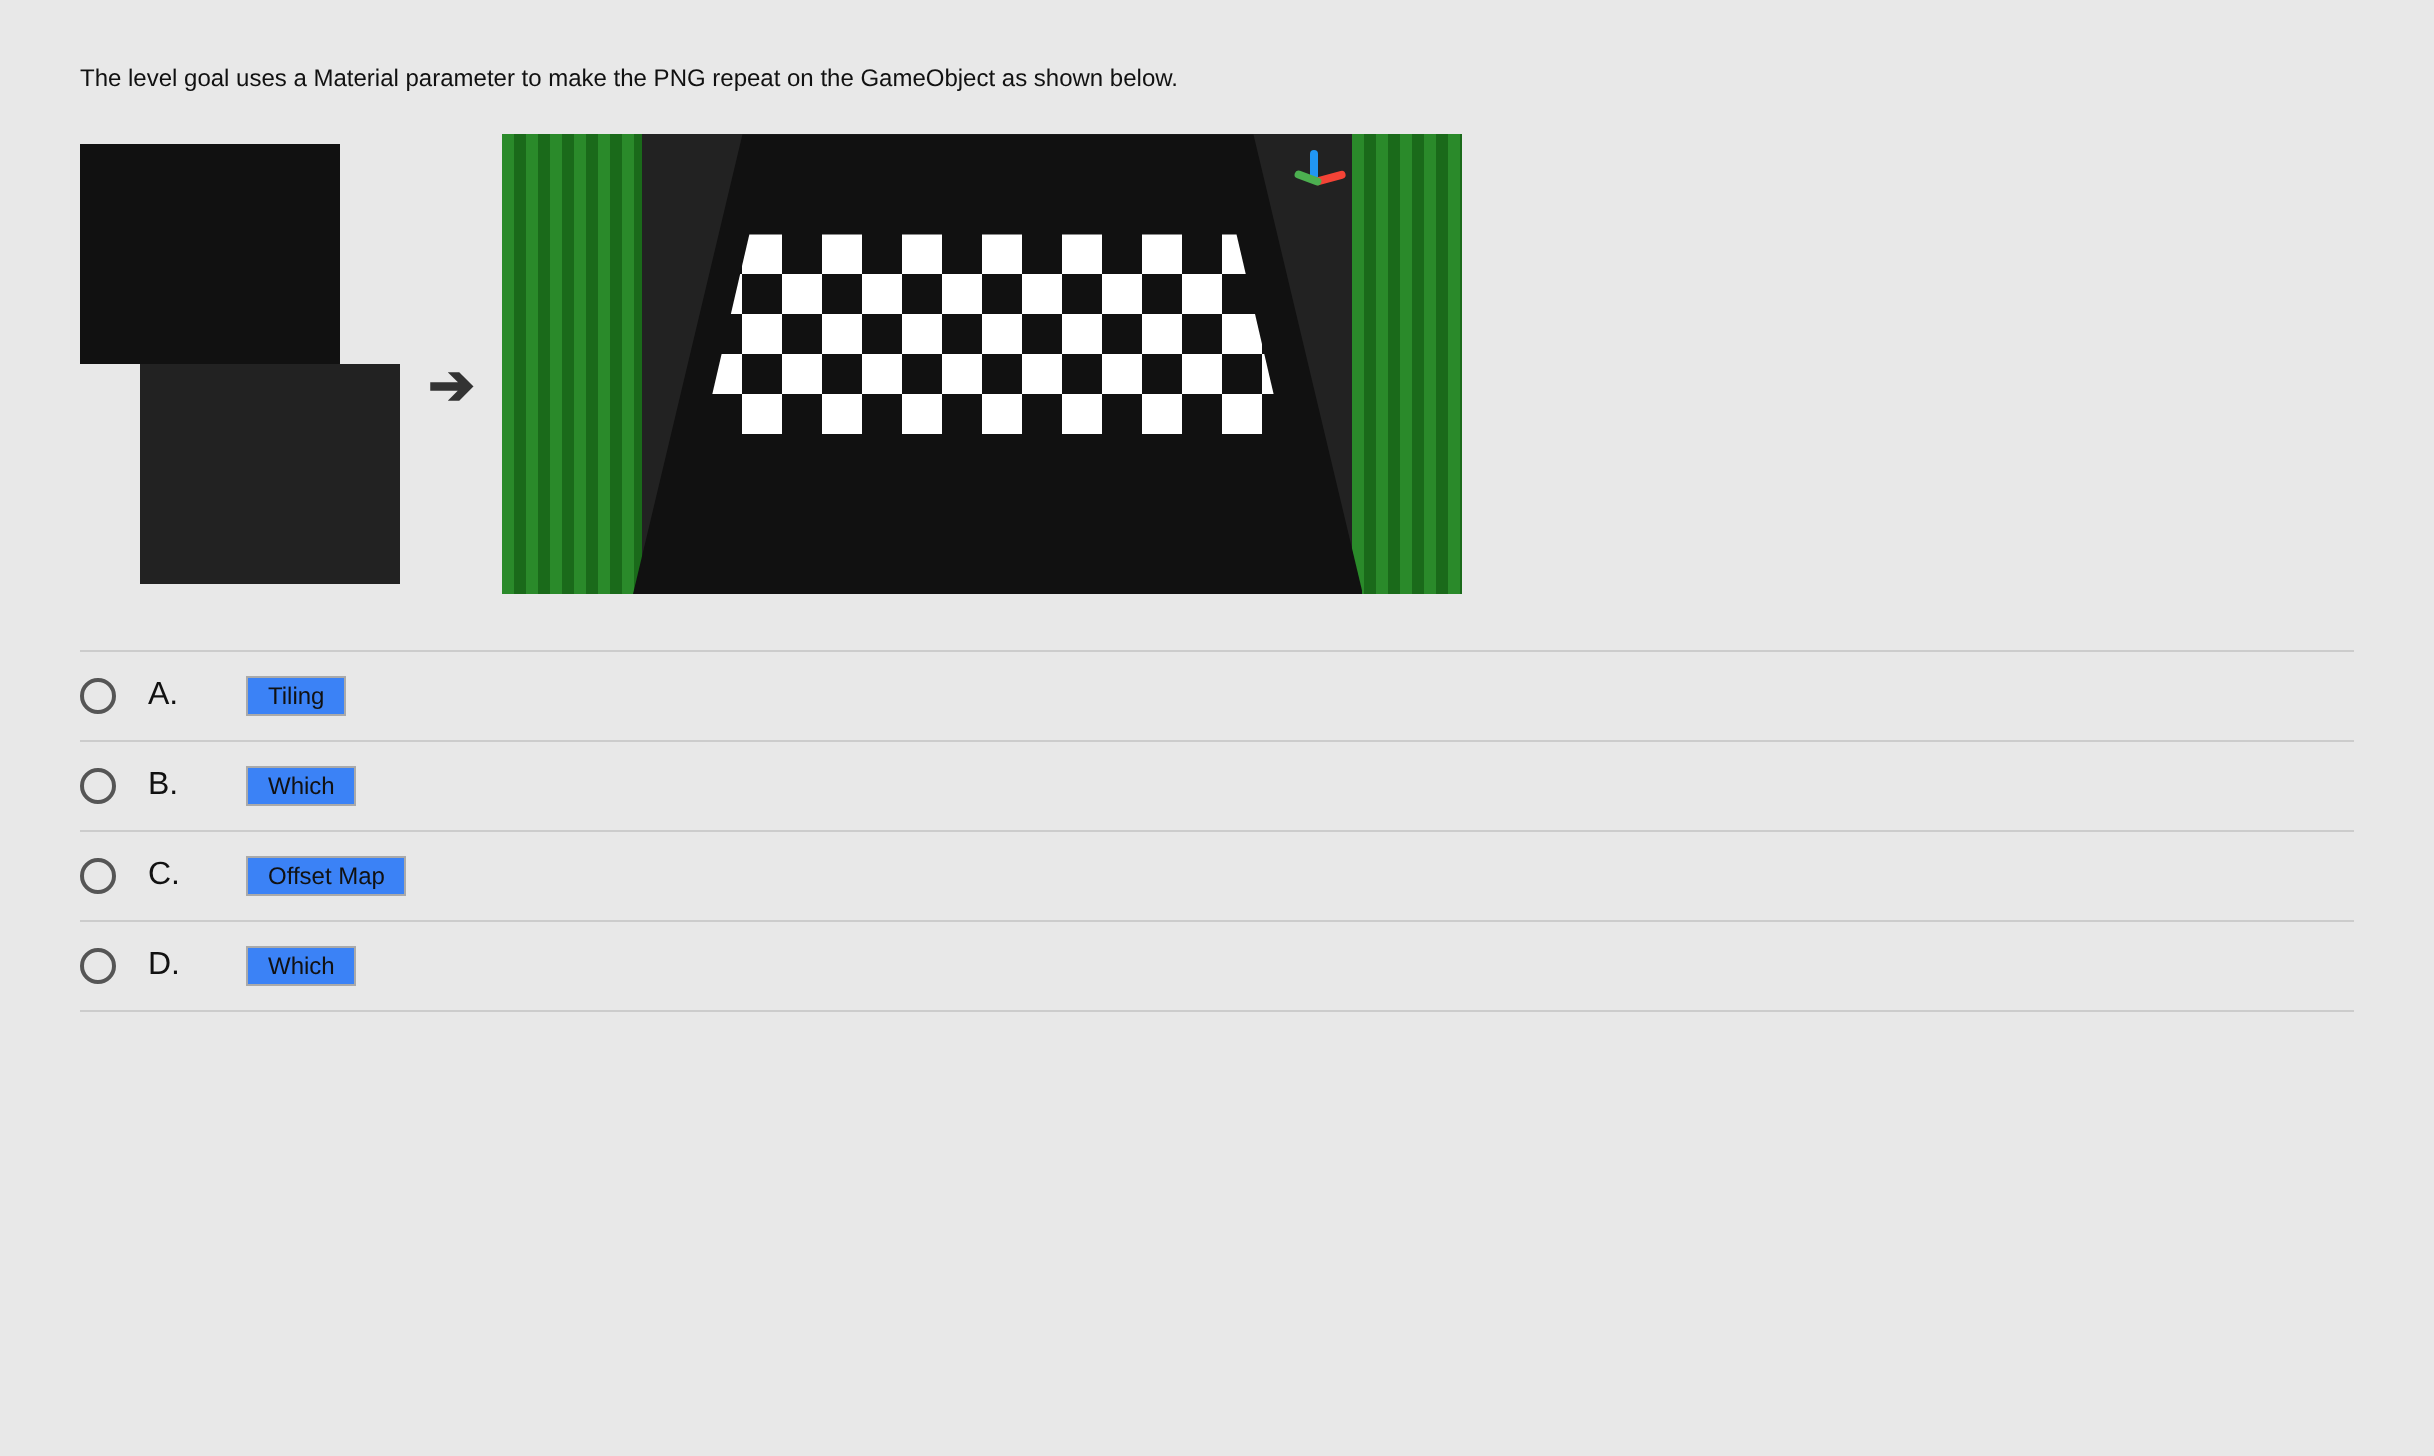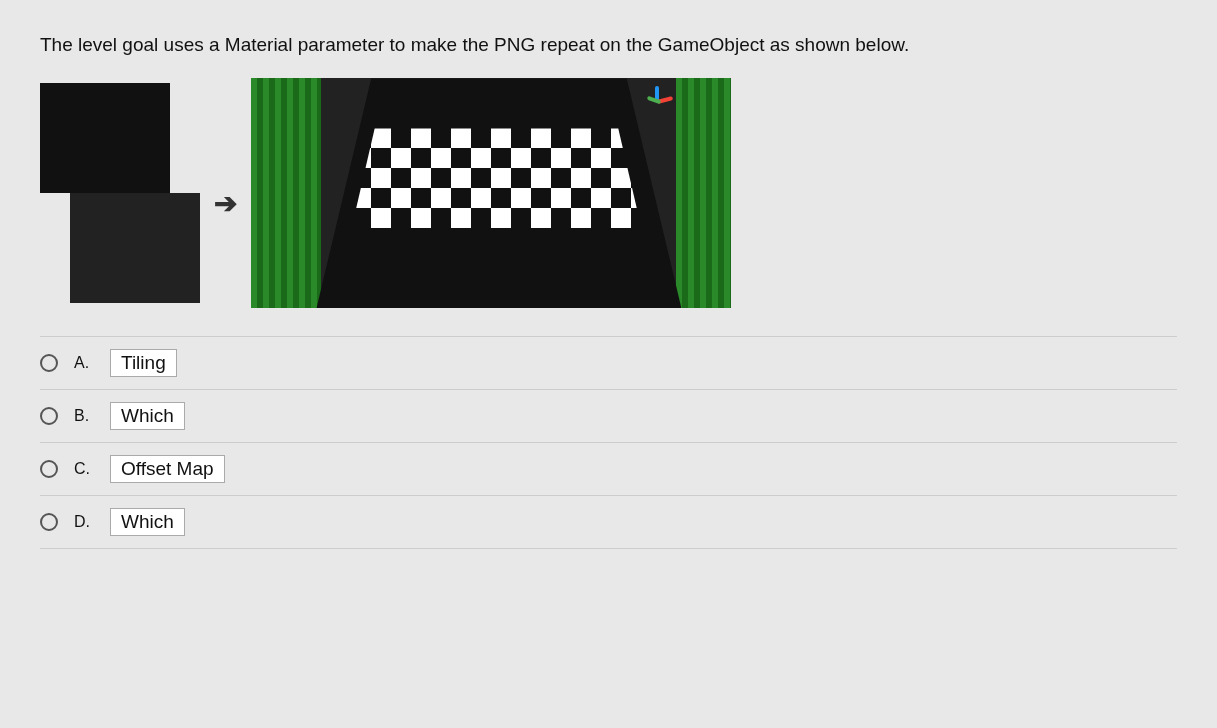--- a/index.html
+++ b/index.html
@@ -8,21 +8,21 @@
       background: #e8e8e8;
       font-family: Arial, sans-serif;
       font-size: 16px;
       color: #111;
       width: 1217px;
       min-height: 728px;
       padding: 30px 40px;
     }
 
     .question-text {
-      font-size: 19px;
+      font-size: 12px;
       line-height: 1.6;
       margin-bottom: 18px;
     }
 
     .image-area {
       display: flex;
       align-items: center;
       margin-bottom: 28px;
       gap: 0;
     }
@@ -193,24 +193,25 @@
 
     .option-letter {
       font-size: 16px;
       margin-right: 12px;
       min-width: 24px;
       color: #111;
     }
 
     .option-label-box {
       border: 1px solid #aaa;
-      background: #ffffff;
+      background: #3b82f6;
       padding: 2px 10px;
-      font-size: 19px;
+      font-size: 12px;
       color: #111;
+      margin-left: 13px;
     }
   </style>
 </head>
 <body>
 
 <div>
   <p class="question-text">The level goal uses a Material parameter to make the PNG repeat on the GameObject as shown below.</p>
 
   <div class="image-area">
     <div class="checker-before">

